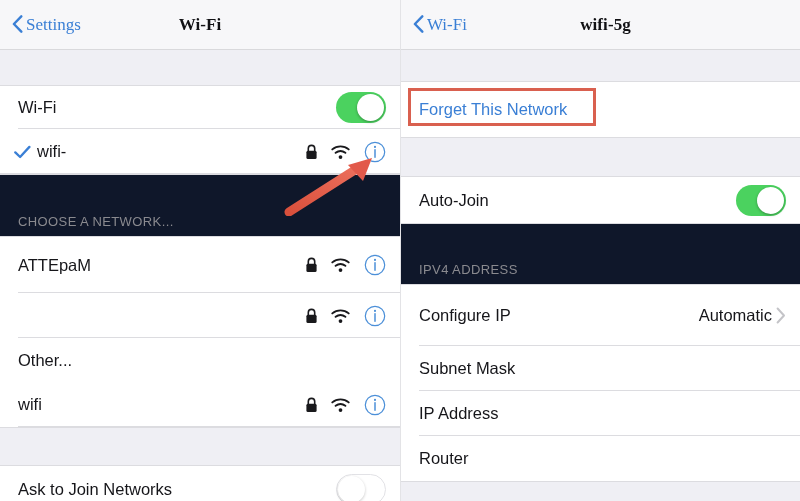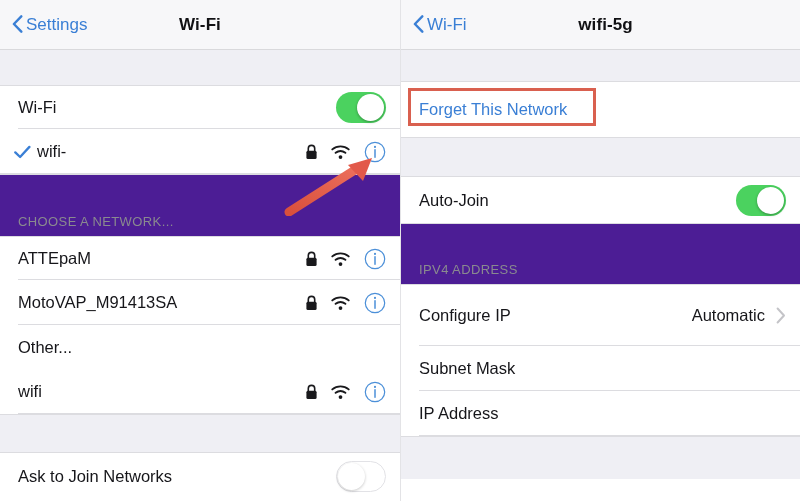--- a/index.html
+++ b/index.html
@@ -11,20 +11,21 @@
   }
   .screen { position: relative; width: 800px; height: 501px; display: flex; }
 
   .panel { position: relative; width: 400px; height: 501px; background: #ffffff; overflow: hidden; }
   .panel.right { border-left: 1px solid #e3e3e6; }
 
   
   .navbar {
     position: relative; height: 50px; background: #f7f7f9;
     border-bottom: 1px solid #d9d9dc;
+    font-family: Liberation Serif, serif;
   }
   .nav-back {
     position: absolute; left: 12px; top: 0; height: 50px;
     display: flex; align-items: center; gap: 3px;
     color: #3a7fd5; font-size: 17px; cursor: pointer;
   }
   .nav-back .chev {
     width: 11px; height: 18px; flex: none; position: relative; top: -1px;
   }
   .nav-title {
@@ -34,41 +35,41 @@
     letter-spacing: .1px;
   }
   .panel.right .nav-title { padding-left: 10px; text-align: center; }
 
   
   .gap { background: #efeff4; }
   .gap.line-top { border-top: 1px solid #dcdce0; }
   .gap.line-bot { border-bottom: 1px solid #dcdce0; }
 
   .sec-header {
-    background: #4c1d95;
+    background: #0f172a;
     border-top: 1px solid #dcdce0;
     border-bottom: 1px solid #dcdce0;
     display: flex; align-items: flex-end;
     padding: 0 0 7px 18px;
     color: #8a8a8f; font-size: 13px; letter-spacing: .4px;
   }
 
   .row {
     position: relative; display: flex; align-items: center;
     background: #ffffff; padding: 0 14px 0 18px;
     height: 46px;
   }
   .row .sep {
     position: absolute; left: 18px; right: 0; bottom: 0; height: 1px;
     background: #dcdce0;
   }
   .row .label { font-size: 16.5px; color: #16161a; white-space: nowrap; }
   .row .label.blue { color: #3a7fd5; }
   .row .spacer { flex: 1 1 auto; }
-  .row .value { font-size: 16.5px; color: #16161a; margin-right: 11px; }
+  .row .value { font-size: 16.5px; color: #16161a; margin-right: 4px; }
 
   .check {
     width: 17px; flex: none; margin-right: 6px; margin-left: -4px;
     display: flex; align-items: center;
   }
 
   
   .lock { width: 13px; height: 16px; flex: none; margin-right: 13px; }
   .wifi-ico { width: 19px; height: 16px; flex: none; margin-right: 14px; }
   .info-ico { width: 22px; height: 22px; flex: none; cursor: pointer; }
@@ -146,42 +147,41 @@
       <svg class="info-ico" viewBox="0 0 22 22">
         <circle cx="11" cy="11" r="9.7" fill="none" stroke="#4b8fd8" stroke-width="1.2"></circle>
         <circle cx="11" cy="5.9" r="1.05" fill="#4b8fd8"></circle>
         <path d="M11 8.8 V16.3" stroke="#4b8fd8" stroke-width="1.5" stroke-linecap="round"></path>
       </svg>
       <div class="sep" style="left:0"></div>
     </div>
 
     <div class="sec-header" style="height:63px">CHOOSE A NETWORK...</div>
 
-    <div class="row" style="height:43px">
+    <div class="row" style="height:56px">
       <span class="label">ATTEpaM</span>
       <span class="spacer"></span>
       <svg class="lock" viewBox="0 0 13 16">
         <path d="M3.3 7 V4.6 a3.2 3.2 0 0 1 6.4 0 V7" fill="none" stroke="#19191c" stroke-width="1.6"></path>
         <rect x="1.4" y="6.8" width="10.2" height="8.1" rx="1.5" fill="#19191c"></rect>
       </svg>
       <svg class="wifi-ico" viewBox="0 0 19 16">
         <path d="M1.3 5.4 A12.6 12.6 0 0 1 17.7 5.4" fill="none" stroke="#19191c" stroke-width="1.9" stroke-linecap="round"></path>
         <path d="M4.6 8.8 A8 8 0 0 1 14.4 8.8" fill="none" stroke="#19191c" stroke-width="1.9" stroke-linecap="round"></path>
         <circle cx="9.5" cy="13.1" r="1.9" fill="#19191c"></circle>
       </svg>
       <svg class="info-ico" viewBox="0 0 22 22">
         <circle cx="11" cy="11" r="9.7" fill="none" stroke="#4b8fd8" stroke-width="1.2"></circle>
         <circle cx="11" cy="5.9" r="1.05" fill="#4b8fd8"></circle>
         <path d="M11 8.8 V16.3" stroke="#4b8fd8" stroke-width="1.5" stroke-linecap="round"></path>
       </svg>
       <div class="sep"></div>
     </div>
 
     <div class="row" style="height:45px">
-      <span class="label">MotoVAP_M91413SA</span>
       <span class="spacer"></span>
       <svg class="lock" viewBox="0 0 13 16">
         <path d="M3.3 7 V4.6 a3.2 3.2 0 0 1 6.4 0 V7" fill="none" stroke="#19191c" stroke-width="1.6"></path>
         <rect x="1.4" y="6.8" width="10.2" height="8.1" rx="1.5" fill="#19191c"></rect>
       </svg>
       <svg class="wifi-ico" viewBox="0 0 19 16">
         <path d="M1.3 5.4 A12.6 12.6 0 0 1 17.7 5.4" fill="none" stroke="#19191c" stroke-width="1.9" stroke-linecap="round"></path>
         <path d="M4.6 8.8 A8 8 0 0 1 14.4 8.8" fill="none" stroke="#19191c" stroke-width="1.9" stroke-linecap="round"></path>
         <circle cx="9.5" cy="13.1" r="1.9" fill="#19191c"></circle>
       </svg>
@@ -278,20 +278,25 @@
       <div class="sep"></div>
     </div>
 
     <div class="row" style="height:45px">
       <span class="label">IP Address</span>
       <span class="spacer"></span>
       <span class="value"></span>
       <div class="sep"></div>
     </div>
 
+    <div class="row" style="height:45px">
+      <span class="label">Router</span>
+      <span class="spacer"></span>
+      <span class="value"></span>
+    </div>
 
     <div class="gap line-top" style="height:43px"></div>
 
   </div>
 
   <div class="annot-box" style="left:408px; top:88px; width:188px; height:38px;"></div>
 
   <svg class="annot-arrow" style="left:284px; top:158px; width:100px; height:58px;" viewBox="0 0 100 58">
     <defs>
       <linearGradient id="arrGrad" x1="0" y1="1" x2="1" y2="0">

